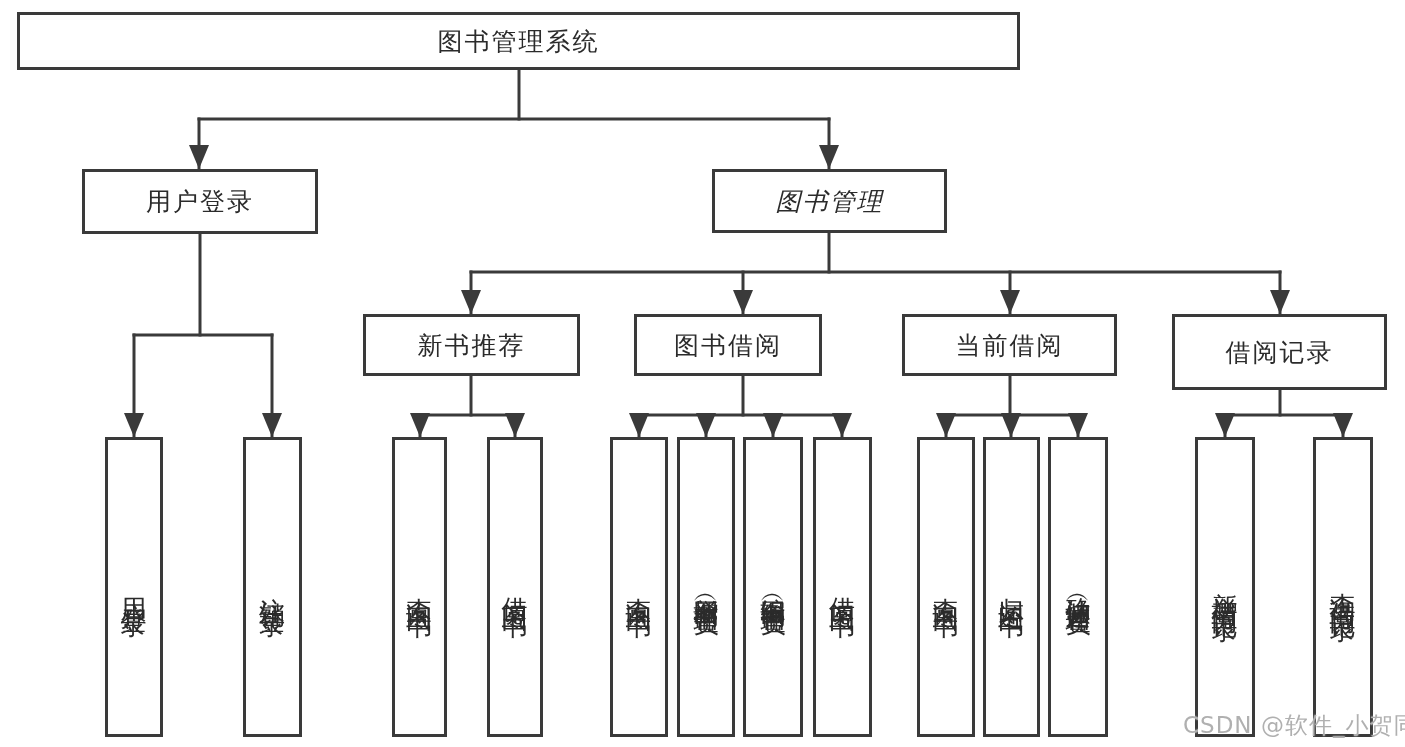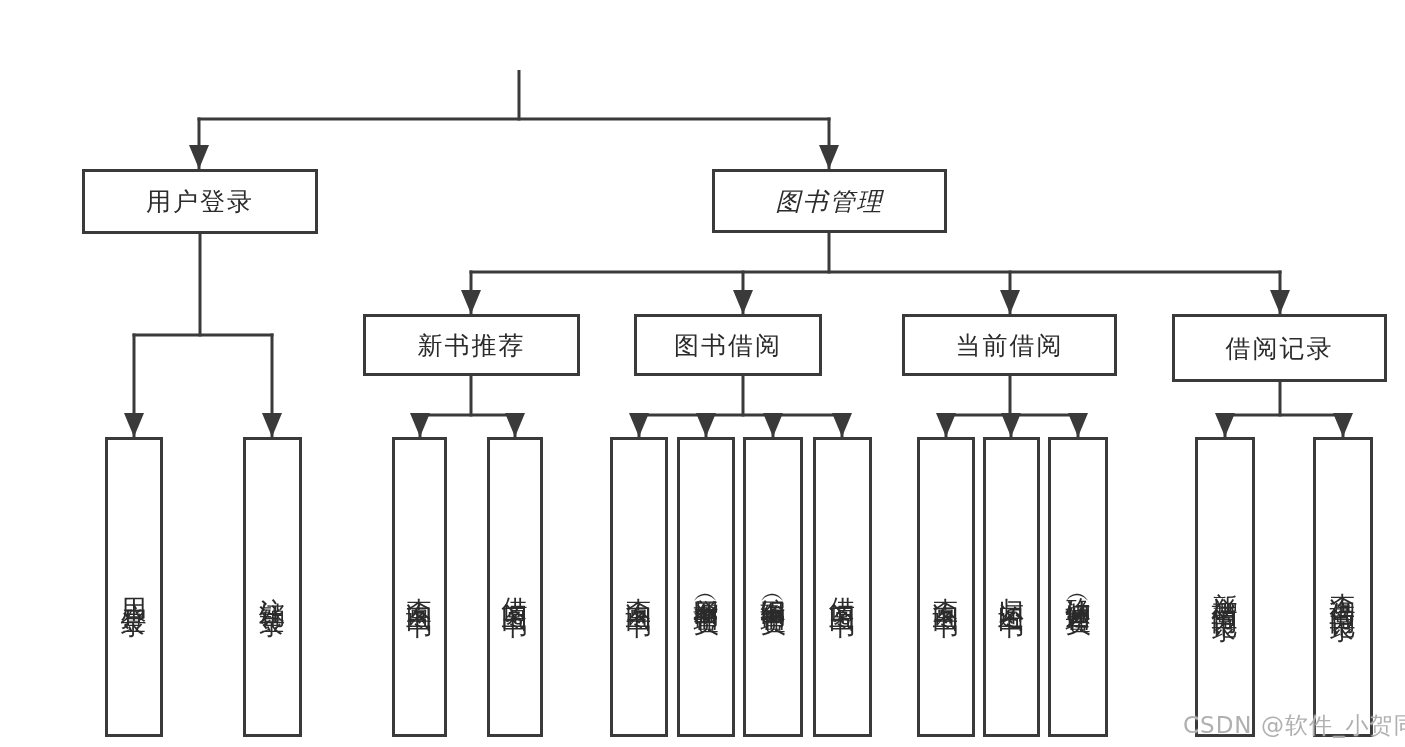--- a/index.html
+++ b/index.html
@@ -112,28 +112,29 @@
     <line x1="946" y1="413.5" x2="946" y2="437" marker-end="url(#arrowhead)"></line>
     <line x1="1011" y1="413.5" x2="1011" y2="437" marker-end="url(#arrowhead)"></line>
     <line x1="1078" y1="413.5" x2="1078" y2="437" marker-end="url(#arrowhead)"></line>
 
     <line x1="1280" y1="376" x2="1280" y2="416.5"></line>
     <line x1="1223.5" y1="415" x2="1344.5" y2="415"></line>
     <line x1="1225" y1="413.5" x2="1225" y2="437" marker-end="url(#arrowhead)"></line>
     <line x1="1343" y1="413.5" x2="1343" y2="437" marker-end="url(#arrowhead)"></line>
   </svg>
 
+  <div class="node" style="left:17px; top:12px; width:1003px; height:58px;">图书管理系统</div>
 
   <div class="node" style="left:82px; top:169px; width:236px; height:65px;">用户登录</div>
   <div class="node" style="left:712px; top:169px; width:235px; height:64px;font-style:italic;">图书管理</div>
 
   <div class="node" style="left:363px; top:314px; width:217px; height:62px;">新书推荐</div>
   <div class="node" style="left:634px; top:314px; width:188px; height:62px;">图书借阅</div>
   <div class="node" style="left:902px; top:314px; width:215px; height:62px;">当前借阅</div>
-  <div class="node" style="left:1172px; top:314px; width:215px; height:68px;text-align:center;">借阅记录</div>
+  <div class="node" style="left:1172px; top:314px; width:215px; height:76px;text-align:center;">借阅记录</div>
 
   <div class="node leaf" style="left:105px; top:437px; width:58px; height:300px;">
     <span class="vtext">用户登录</span>
   </div>
   <div class="node leaf" style="left:243px; top:437px; width:59px; height:300px;">
     <span class="vtext">注销登录</span>
   </div>
 
   <div class="node leaf" style="left:392px; top:437px; width:55px; height:300px;">
     <span class="vtext">查询图书</span>

